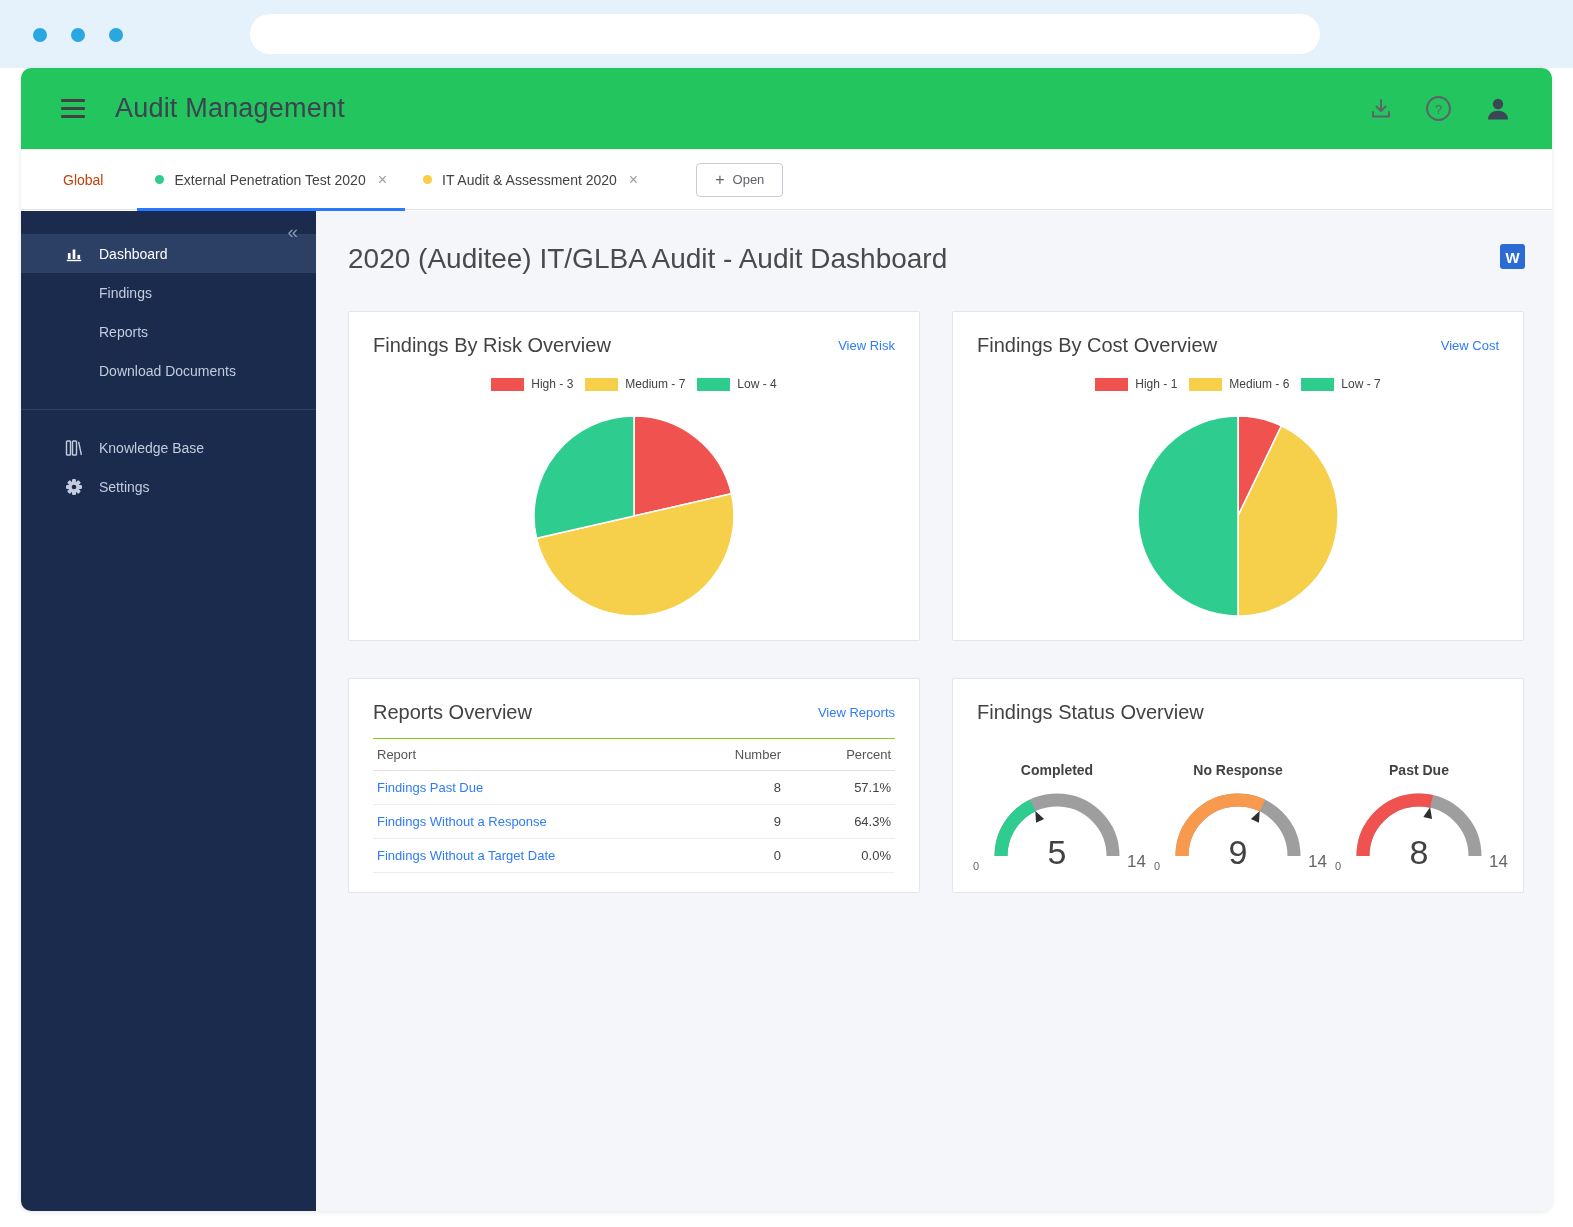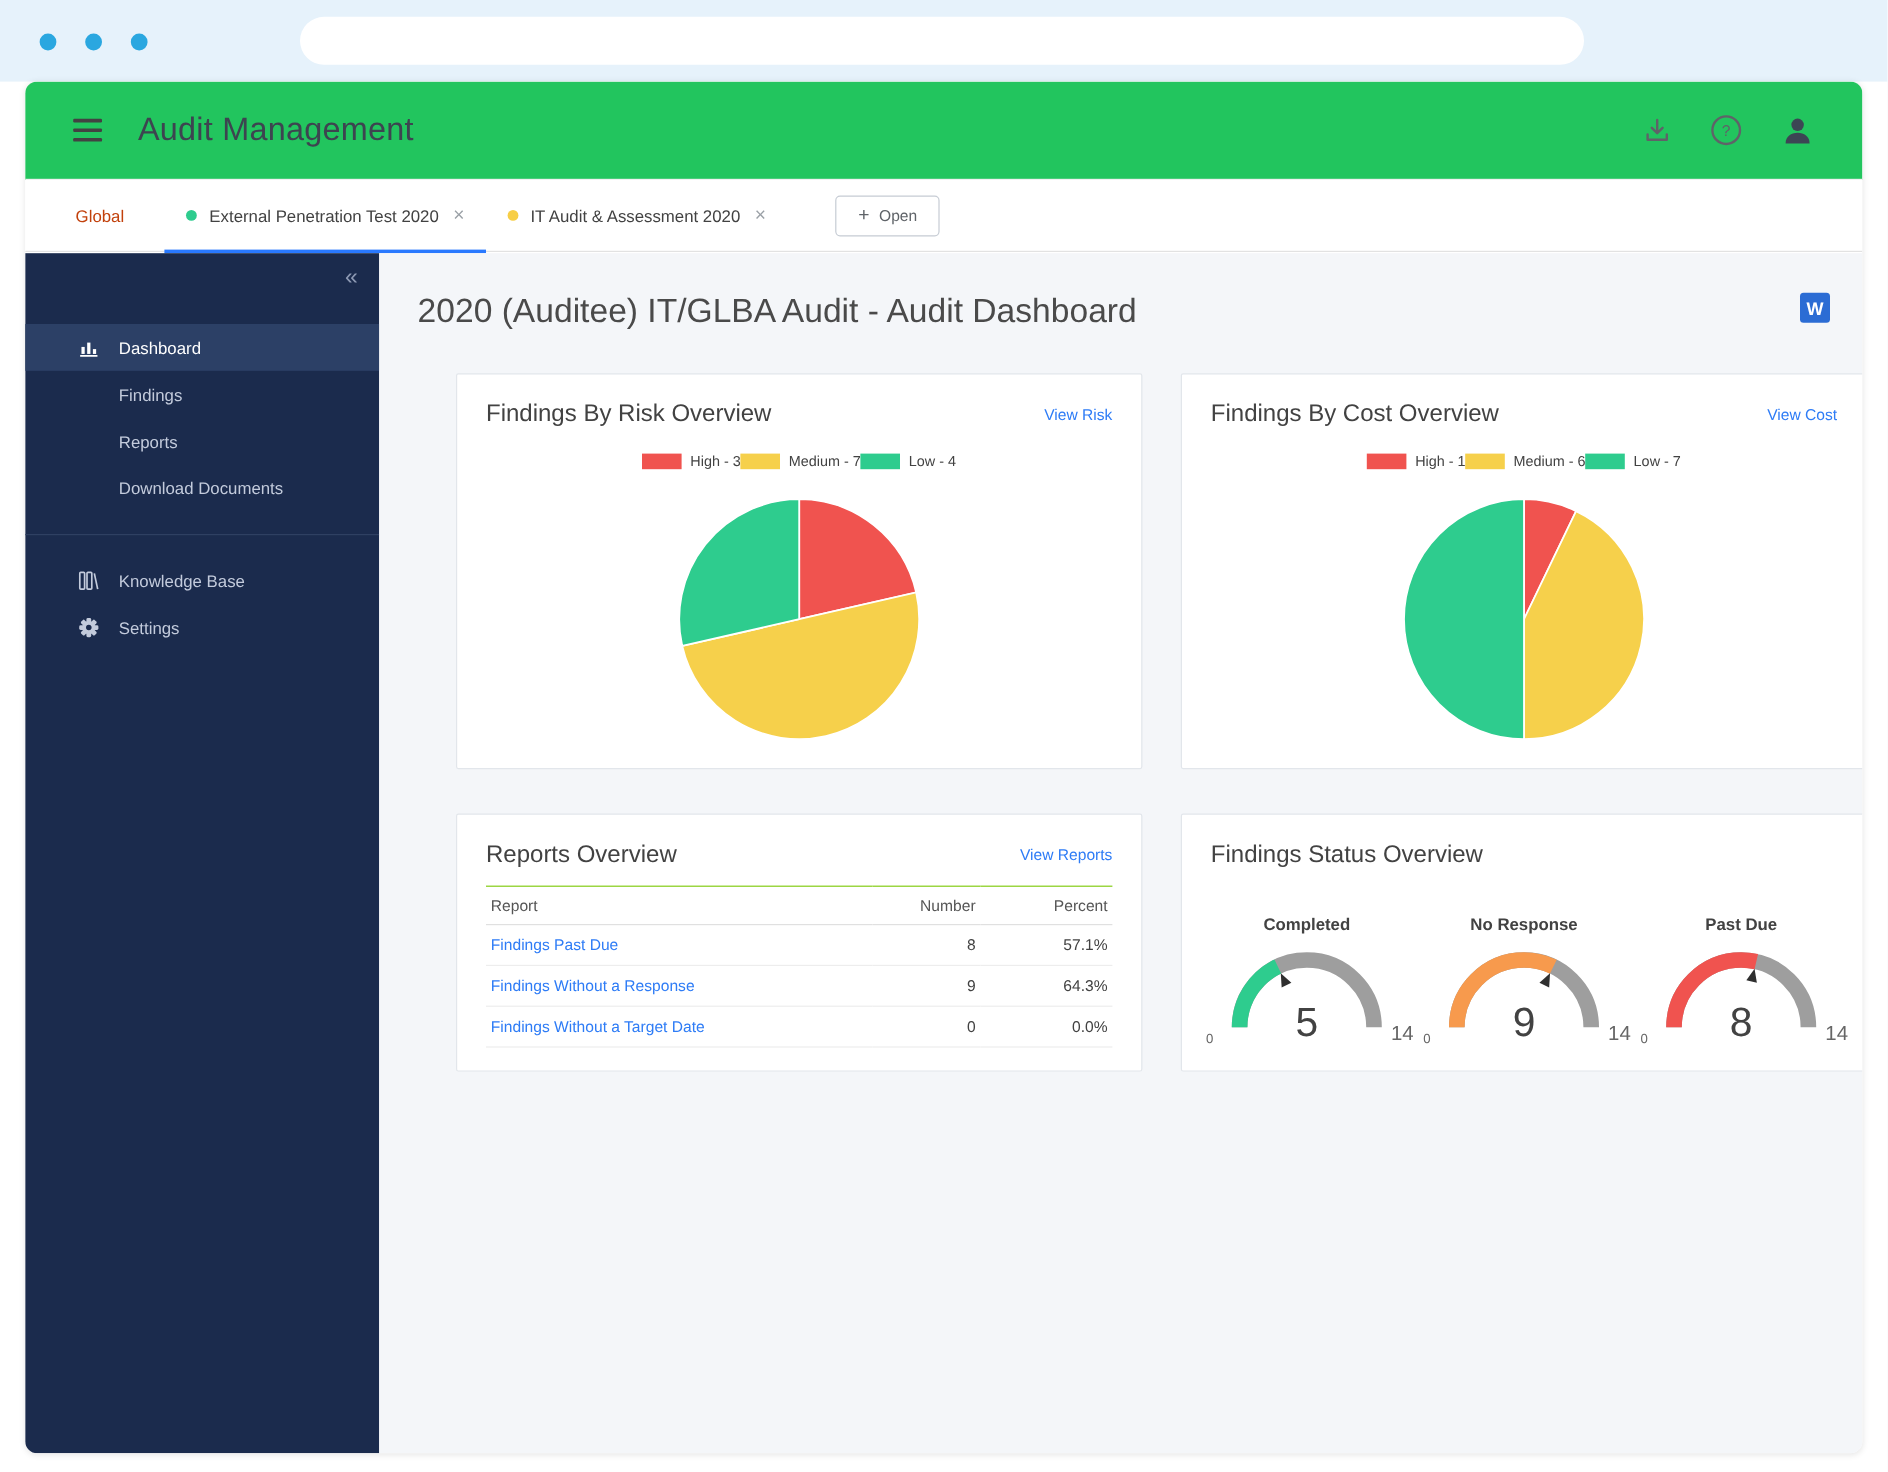--- a/index.html
+++ b/index.html
@@ -36,42 +36,42 @@
   .tab.active::after { content:""; position:absolute; left:0; right:0; bottom:-1px; height:3px; background:#2979ff; }
   .dot2 { width:9px; height:9px; border-radius:50%; margin-right:10px; }
   .tab .close { margin-left:12px; color:#9aa0a6; font-size:16px; line-height:1; }
   .open-btn { margin-left:40px; display:flex; align-items:center; gap:8px; border:1px solid #c6ccd4; border-radius:4px;
               padding:8px 18px; font-size:13px; color:#5f6368; background:#fff; cursor:pointer; font-family:inherit; }
   .open-btn .plus { font-size:16px; line-height:1; }
 
   
   .sidebar { position:absolute; left:0; top:143px; width:295px; bottom:0; background:#1b2b4d; }
   .collapse { position:absolute; top:10px; right:18px; font-size:19px; color:#8d99b3; cursor:pointer; }
-  .nav { margin-top:59px; }
+  .nav { margin-top:23px; }
   .nav-item { height:39px; display:flex; align-items:center; padding-left:78px; font-size:14px; color:#c3cbdc; cursor:pointer; }
   .nav-item.iconized { padding-left:44px; gap:16px; }
   .nav-item.active { background:#2c4066; color:#ffffff; }
   .nav-icon { display:inline-flex; width:18px; justify-content:center; }
   .nav-sep { height:1px; background:#2f4062; margin:19px 0 18px; }
 
   
   .main { position:absolute; left:295px; top:143px; right:0; bottom:0; background:#f4f6f9; padding:0 26px 0 32px; overflow:hidden; }
   .page-head { display:flex; align-items:flex-start; justify-content:space-between; margin:32px 0 36px; }
   .page-title { font-size:28px; font-weight:400; color:#4a4a4a; }
   .word-icon { cursor:pointer; display:inline-flex; }
 
-  .cards { display:flex; flex-wrap:wrap; column-gap:32px; row-gap:37px; width:1176px;margin-left:32px; }
+  .cards { display:flex; flex-wrap:wrap; column-gap:32px; row-gap:37px; width:1176px; }
   .card { background:#ffffff; border:1px solid #e2e6eb; border-radius:2px; padding:22px 24px; }
   .pie-card { width:572px; height:330px; }
   .small-card { width:572px; height:215px; }
   .card-head { display:flex; justify-content:space-between; align-items:center; }
   .card-title { font-size:20px; font-weight:400; color:#424242; }
   .card-link { font-size:13px; color:#2e7cf6; }
 
-  .legend { display:flex; justify-content:center; align-items:center; gap:0; margin-top:20px; }
+  .legend { display:flex; justify-content:center; align-items:center; gap:12px; margin-top:20px; }
   .legend-item { display:flex; align-items:center; gap:7px; font-size:12px; color:#424242; }
   .chip { width:33px; height:13px; display:inline-block; }
   .pie-wrap { display:flex; justify-content:center; margin-top:22px; }
 
   .rpt-table { width:100%; border-collapse:collapse; margin-top:14px; font-size:13px; }
   .rpt-table th { font-weight:400; color:#555555; text-align:left; padding:8px 4px; border-top:1px solid #84cc16; border-bottom:1px solid #e0e0e0; }
   .rpt-table td { padding:9px 4px; border-bottom:1px solid #ededed; color:#424242; }
   .rpt-table th.num, .rpt-table td.num { text-align:right; }
   .rpt-table .c-num { width:90px; } .rpt-table .c-pct { width:110px; }
   .rpt-table td.link { color:#2e7cf6; cursor:pointer; }

